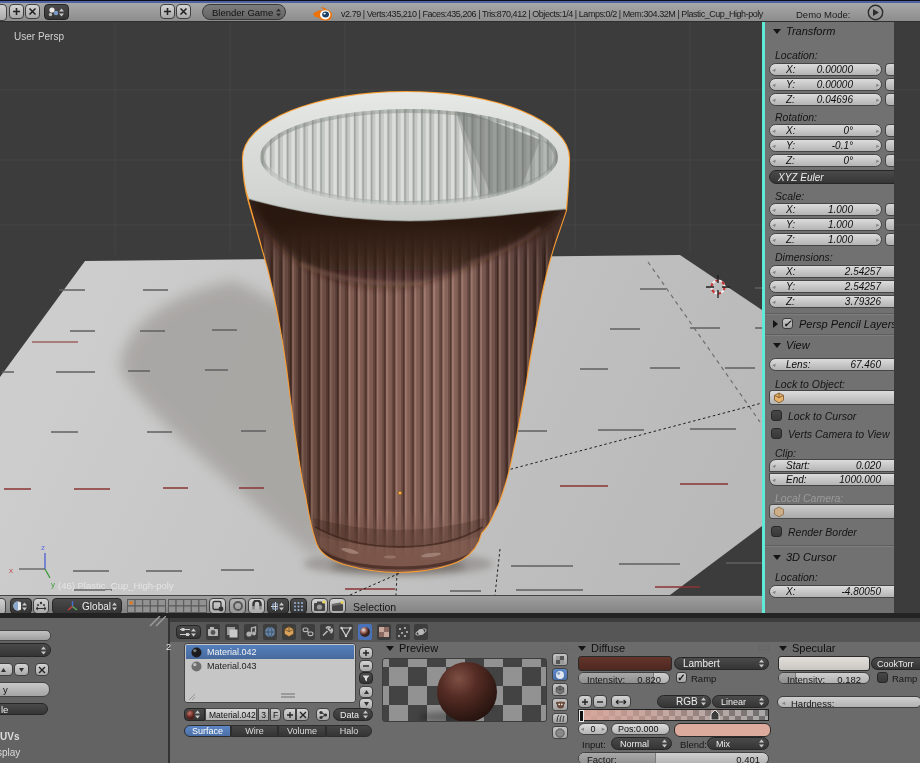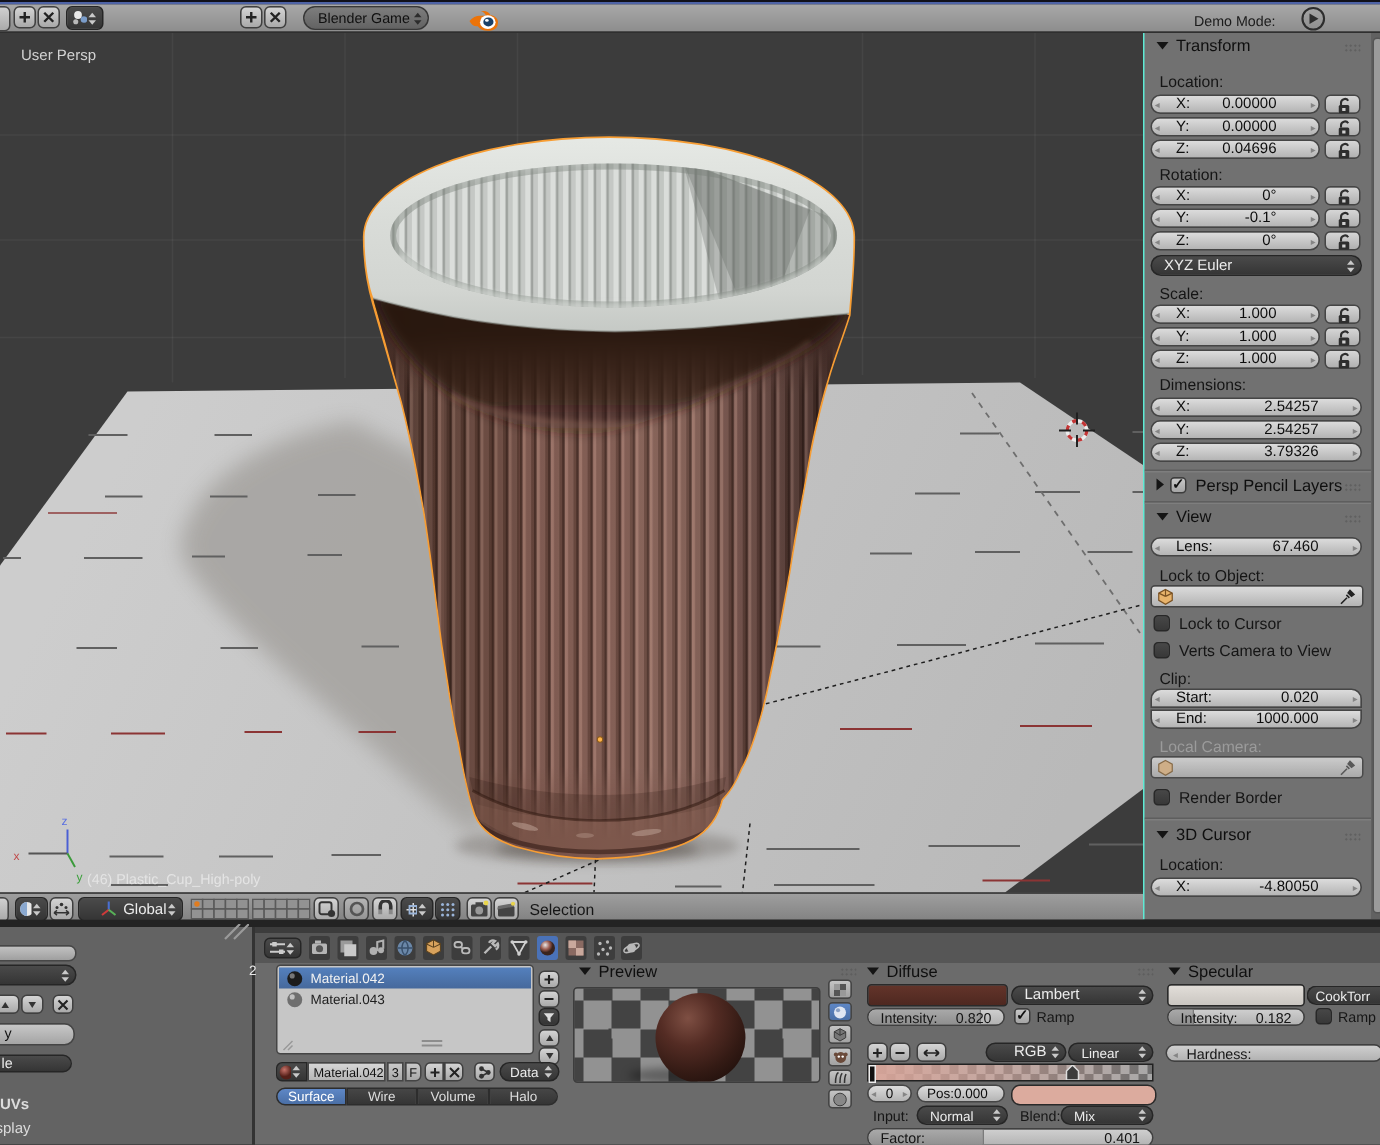--- a/index.html
+++ b/index.html
@@ -93,20 +93,21 @@
         <path d="M3.5 0.5L6 3.5H1z" fill="#2c2c2c"></path>
         <path d="M3.5 8.5L1 5.5h5z" fill="#2c2c2c"></path>
       </svg>
     </div>
   <svg class="abs" style="left:311px;top:2px;" width="22" height="17" viewBox="0 0 22 17">
     <path d="M2 9 Q5 5.5 9 5.5 L13 5.5 Q12 3 9.5 2.5 Q14 1.5 16 5 Q21 6 21 10 Q21 15 15.5 15.5 Q10 16 7.5 12.5 Q4 13 2 9Z" fill="#eb7309"></path>
     <ellipse cx="14.2" cy="9.8" rx="5.2" ry="4.6" fill="#fff"></ellipse>
     <ellipse cx="14.6" cy="9.6" rx="3.4" ry="3" fill="#1b4067"></ellipse>
     <ellipse cx="13.6" cy="8.6" rx="1.2" ry=".9" fill="#fff"></ellipse>
     </svg>
+  <span class="abs" style="left:341px;top:6px;font-size:9px;color:#1b1b1b;letter-spacing:-0.45px;">v2.79 | Verts:435,210 | Faces:435,206 | Tris:870,412 | Objects:1/4 | Lamps:0/2 | Mem:304.32M | Plastic_Cup_High-poly</span>
   <span class="abs" style="left:796px;top:6px;font-size:9.5px;color:#1b1b1b;">Demo Mode:</span>
   <svg class="abs" style="left:866px;top:1px;" width="19" height="17">
     <circle cx="9.5" cy="8.5" r="7.2" fill="none" stroke="#2d2d2d" stroke-width="1.4"></circle>
     <path d="M7 5l6 3.5-6 3.5z" fill="#2d2d2d"></path>
     </svg>
 </div>
 
 <div class="abs" id="scene" style="left:0;top:22px;width:920px;height:573px;">
 <svg width="920" height="573" viewBox="0 22 920 573">
 <defs>
@@ -257,22 +258,22 @@
   <path d="M45 569l5 9" stroke="#3a9a3a" stroke-width="1.3"></path>
   <text x="41" y="550" fill="#5a6fe0">z</text>
   <text x="9" y="573" fill="#c04a4a">x</text>
   <text x="51" y="587" fill="#3aa03a">y</text>
 </g>
 <text x="14" y="40" font-family="Liberation Sans, sans-serif" font-size="10" fill="#d2d2d2">User Persp</text>
 <text x="58" y="589" font-family="Liberation Sans, sans-serif" font-size="9.5" fill="#e4e4e4">(46) Plastic_Cup_High-poly</text>
 </svg>
 </div>
 
-<div class="abs" id="npanel" style="left:762px;top:22px;width:158px;height:591px;background:#717171;
-  border-left:1px solid #5eead4;box-sizing:border-box;overflow:hidden;">
+<div class="abs" id="npanel" style="left:762px;top:22px;width:132px;height:591px;background:#717171;
+  border-left:3px solid #5eead4;box-sizing:border-box;overflow:hidden;font-style:italic;">
   <div class="phdr" style="left:8px;top:3px;"><span class="triD"></span>Transform</div>
   <div class="dots" style="left:133px;top:7px;"></div>
   <div class="lbl" style="left:10px;top:28px;">Location:</div>
   <div class="fld" style="left:4px;top:41px;width:113px;height:13px;">
       <span class="la">◂</span>
       <span class="lab">X:</span>
       <span class="val">0.00000</span>
       <span class="ra">▸</span>
     </div>
   <div class="fld" style="left:4px;top:56px;width:113px;height:13px;">

